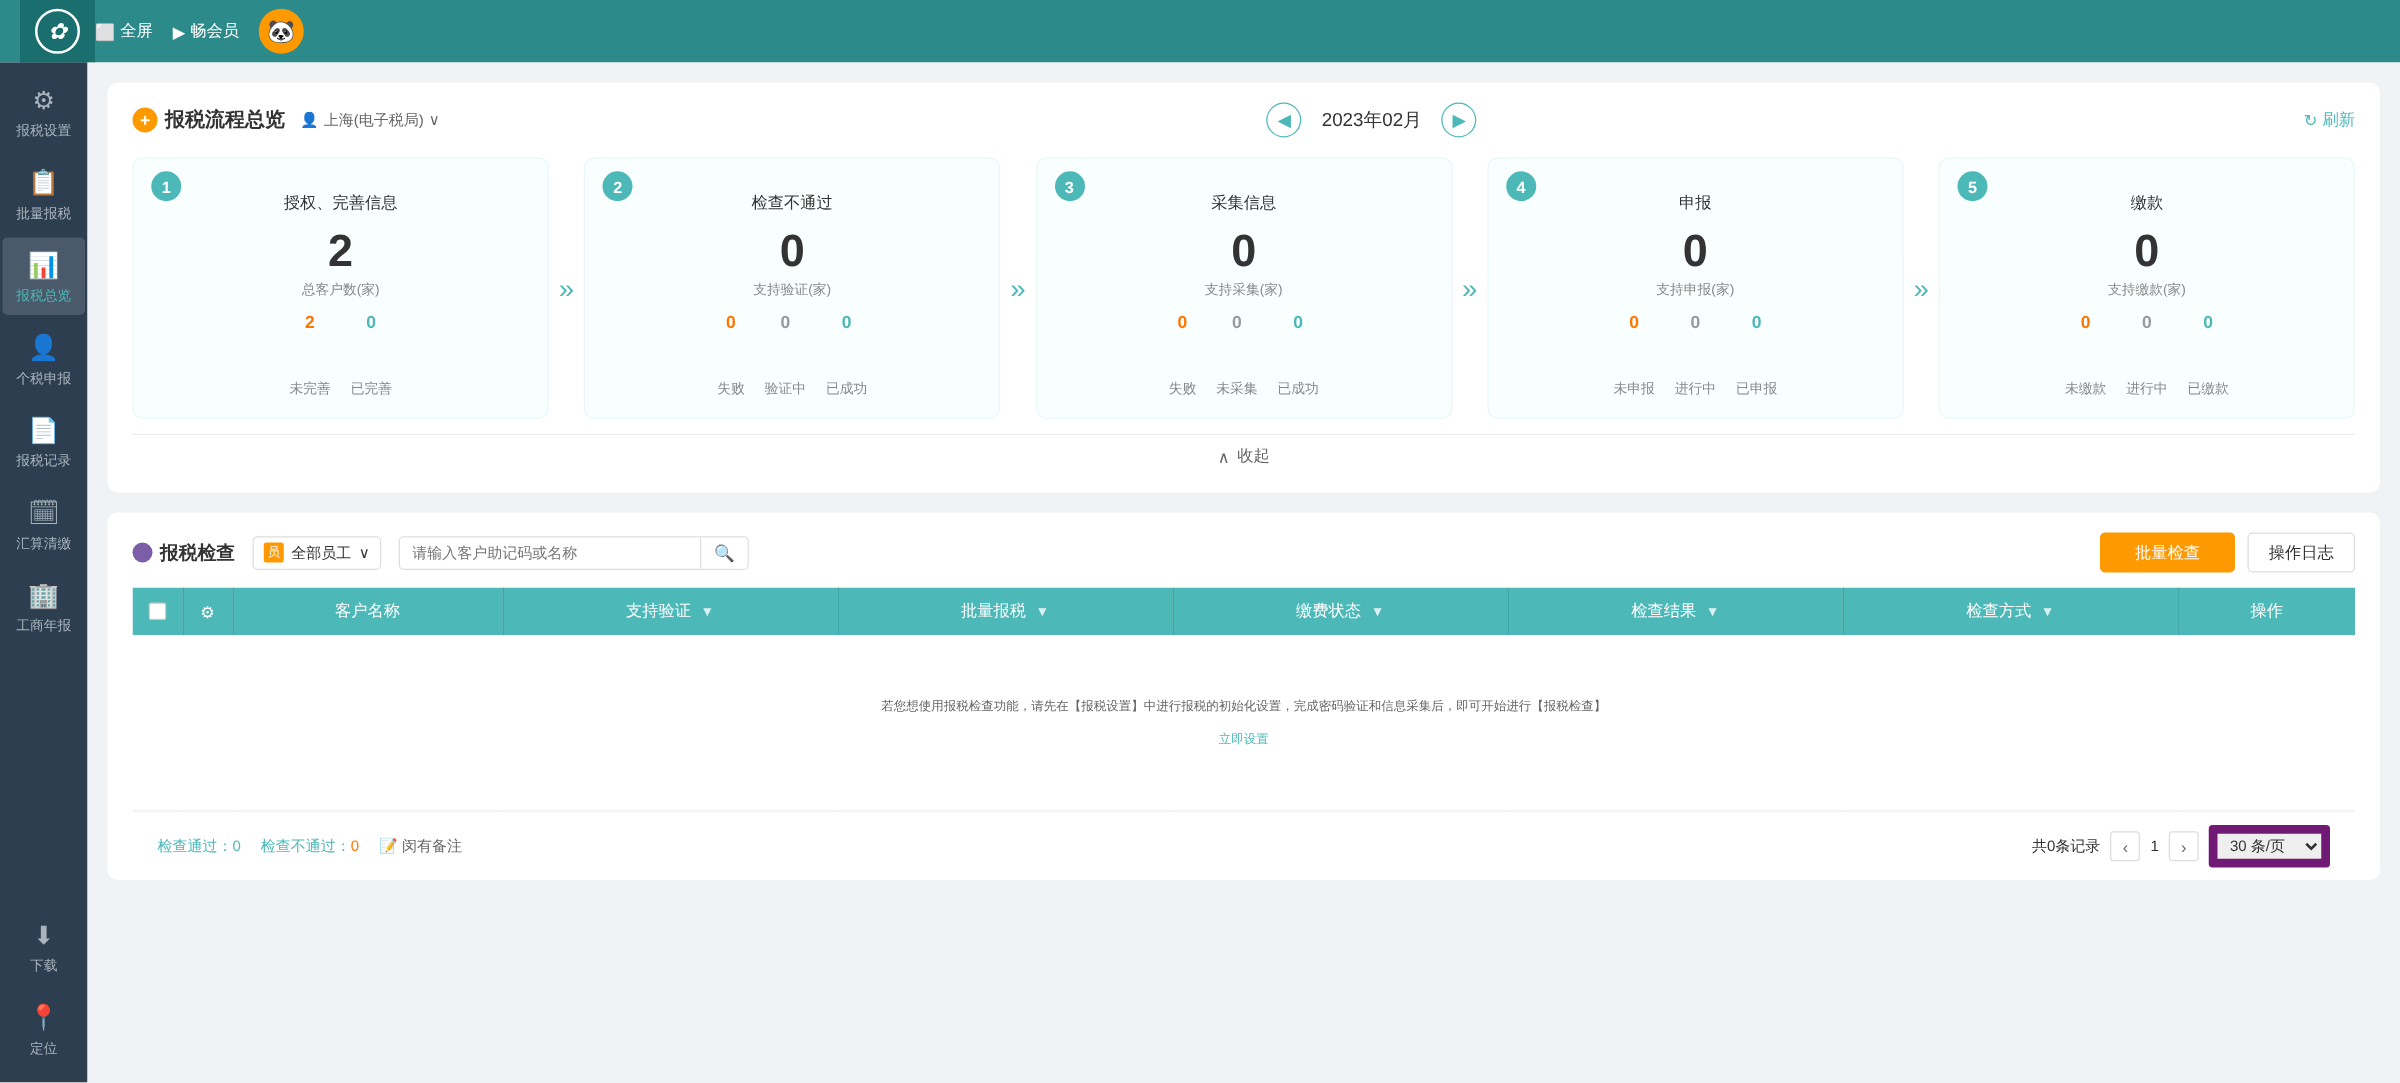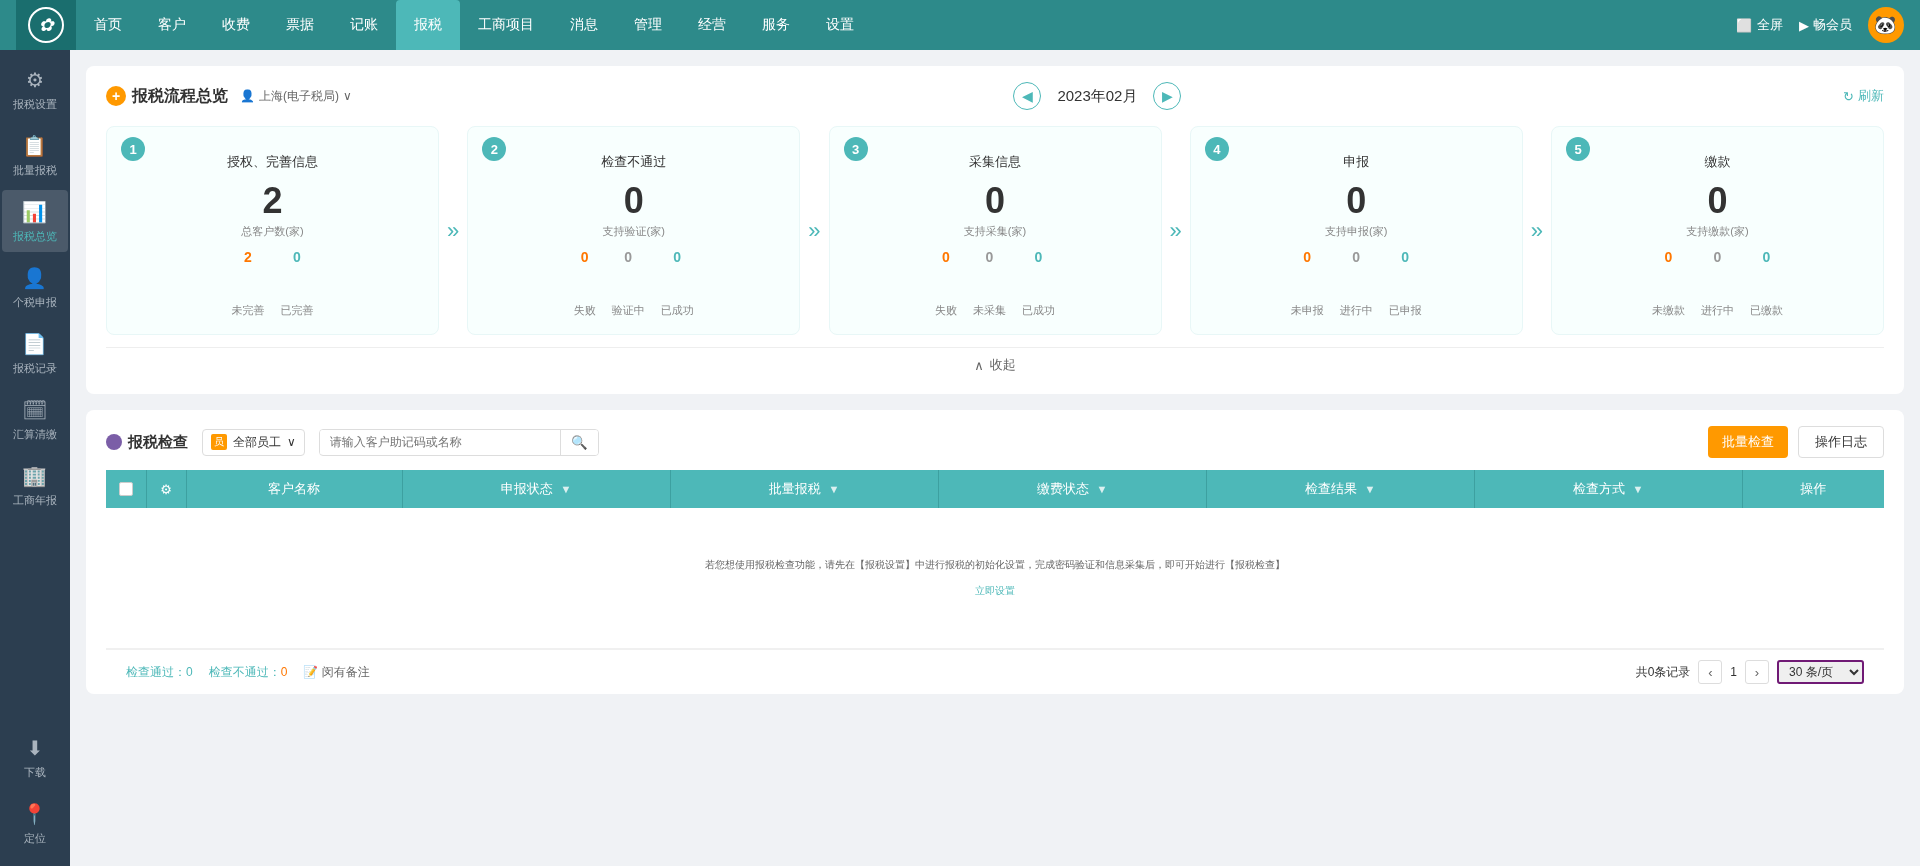--- a/index.html
+++ b/index.html
@@ -375,21 +375,21 @@
     .header-right-btns {
       margin-left: auto;
       display: flex;
       gap: 10px;
     }
     .btn-orange {
       background: #ff9900;
       color: #fff;
       border: none;
       border-radius: 4px;
-      padding: 6px 14px;
+      padding: 6px 28px;
       cursor: pointer;
       font-size: 13px;
     }
     .btn-outline {
       background: #fff;
       color: #333;
       border: 1px solid #ddd;
       border-radius: 4px;
       padding: 6px 16px;
       cursor: pointer;
@@ -460,21 +460,21 @@
       border: 1px solid #ddd;
       border-radius: 3px;
       display: flex;
       align-items: center;
       justify-content: center;
       cursor: pointer;
       font-size: 13px;
       color: #666;
     }
     .page-select {
-      border: 2px solid #701a75;
+      border: 7px solid #701a75;
       border-radius: 3px;
       padding: 2px 6px;
       font-size: 12px;
       color: #333;
       cursor: pointer;
     }
 
     
     .main-content::-webkit-scrollbar { width: 6px; }
     .main-content::-webkit-scrollbar-thumb { background: #ccc; border-radius: 3px; }
@@ -492,34 +492,20 @@
       border-radius: 2px;
       background: #fff;
     }
   </style>
 </head>
 <body>
 
 <div class="top-nav">
   <div class="top-nav-logo">
     <div class="logo-icon">✿</div>
-  </div>
-  <div class="top-nav-items">
-    <div class="nav-item">首页</div>
-    <div class="nav-item">客户</div>
-    <div class="nav-item">收费</div>
-    <div class="nav-item">票据</div>
-    <div class="nav-item">记账</div>
-    <div class="nav-item active">报税</div>
-    <div class="nav-item">工商项目</div>
-    <div class="nav-item">消息</div>
-    <div class="nav-item">管理</div>
-    <div class="nav-item">经营</div>
-    <div class="nav-item">服务</div>
-    <div class="nav-item">设置</div>
   </div>
   <div class="top-nav-right">
     <span>
       <span>⬜</span>
       <span>全屏</span>
     </span>
     <span>
       <span>▶</span>
       <span>畅会员</span>
     </span>
@@ -749,21 +735,21 @@
                     <div class="cb-box"></div>
                   </div>
               </th>
               <th class="th-settings">
                 <span>⚙</span>
               </th>
               <th>
                 <span>客户名称</span>
               </th>
               <th>
-                <span>申报状态</span>
+                <span>支持验证</span>
                 <span class="filter-icon">▼</span>
               </th>
               <th>
                 <span>批量报税</span>
                 <span class="filter-icon">▼</span>
               </th>
               <th>
                 <span>缴费状态</span>
                 <span class="filter-icon">▼</span>
               </th>

